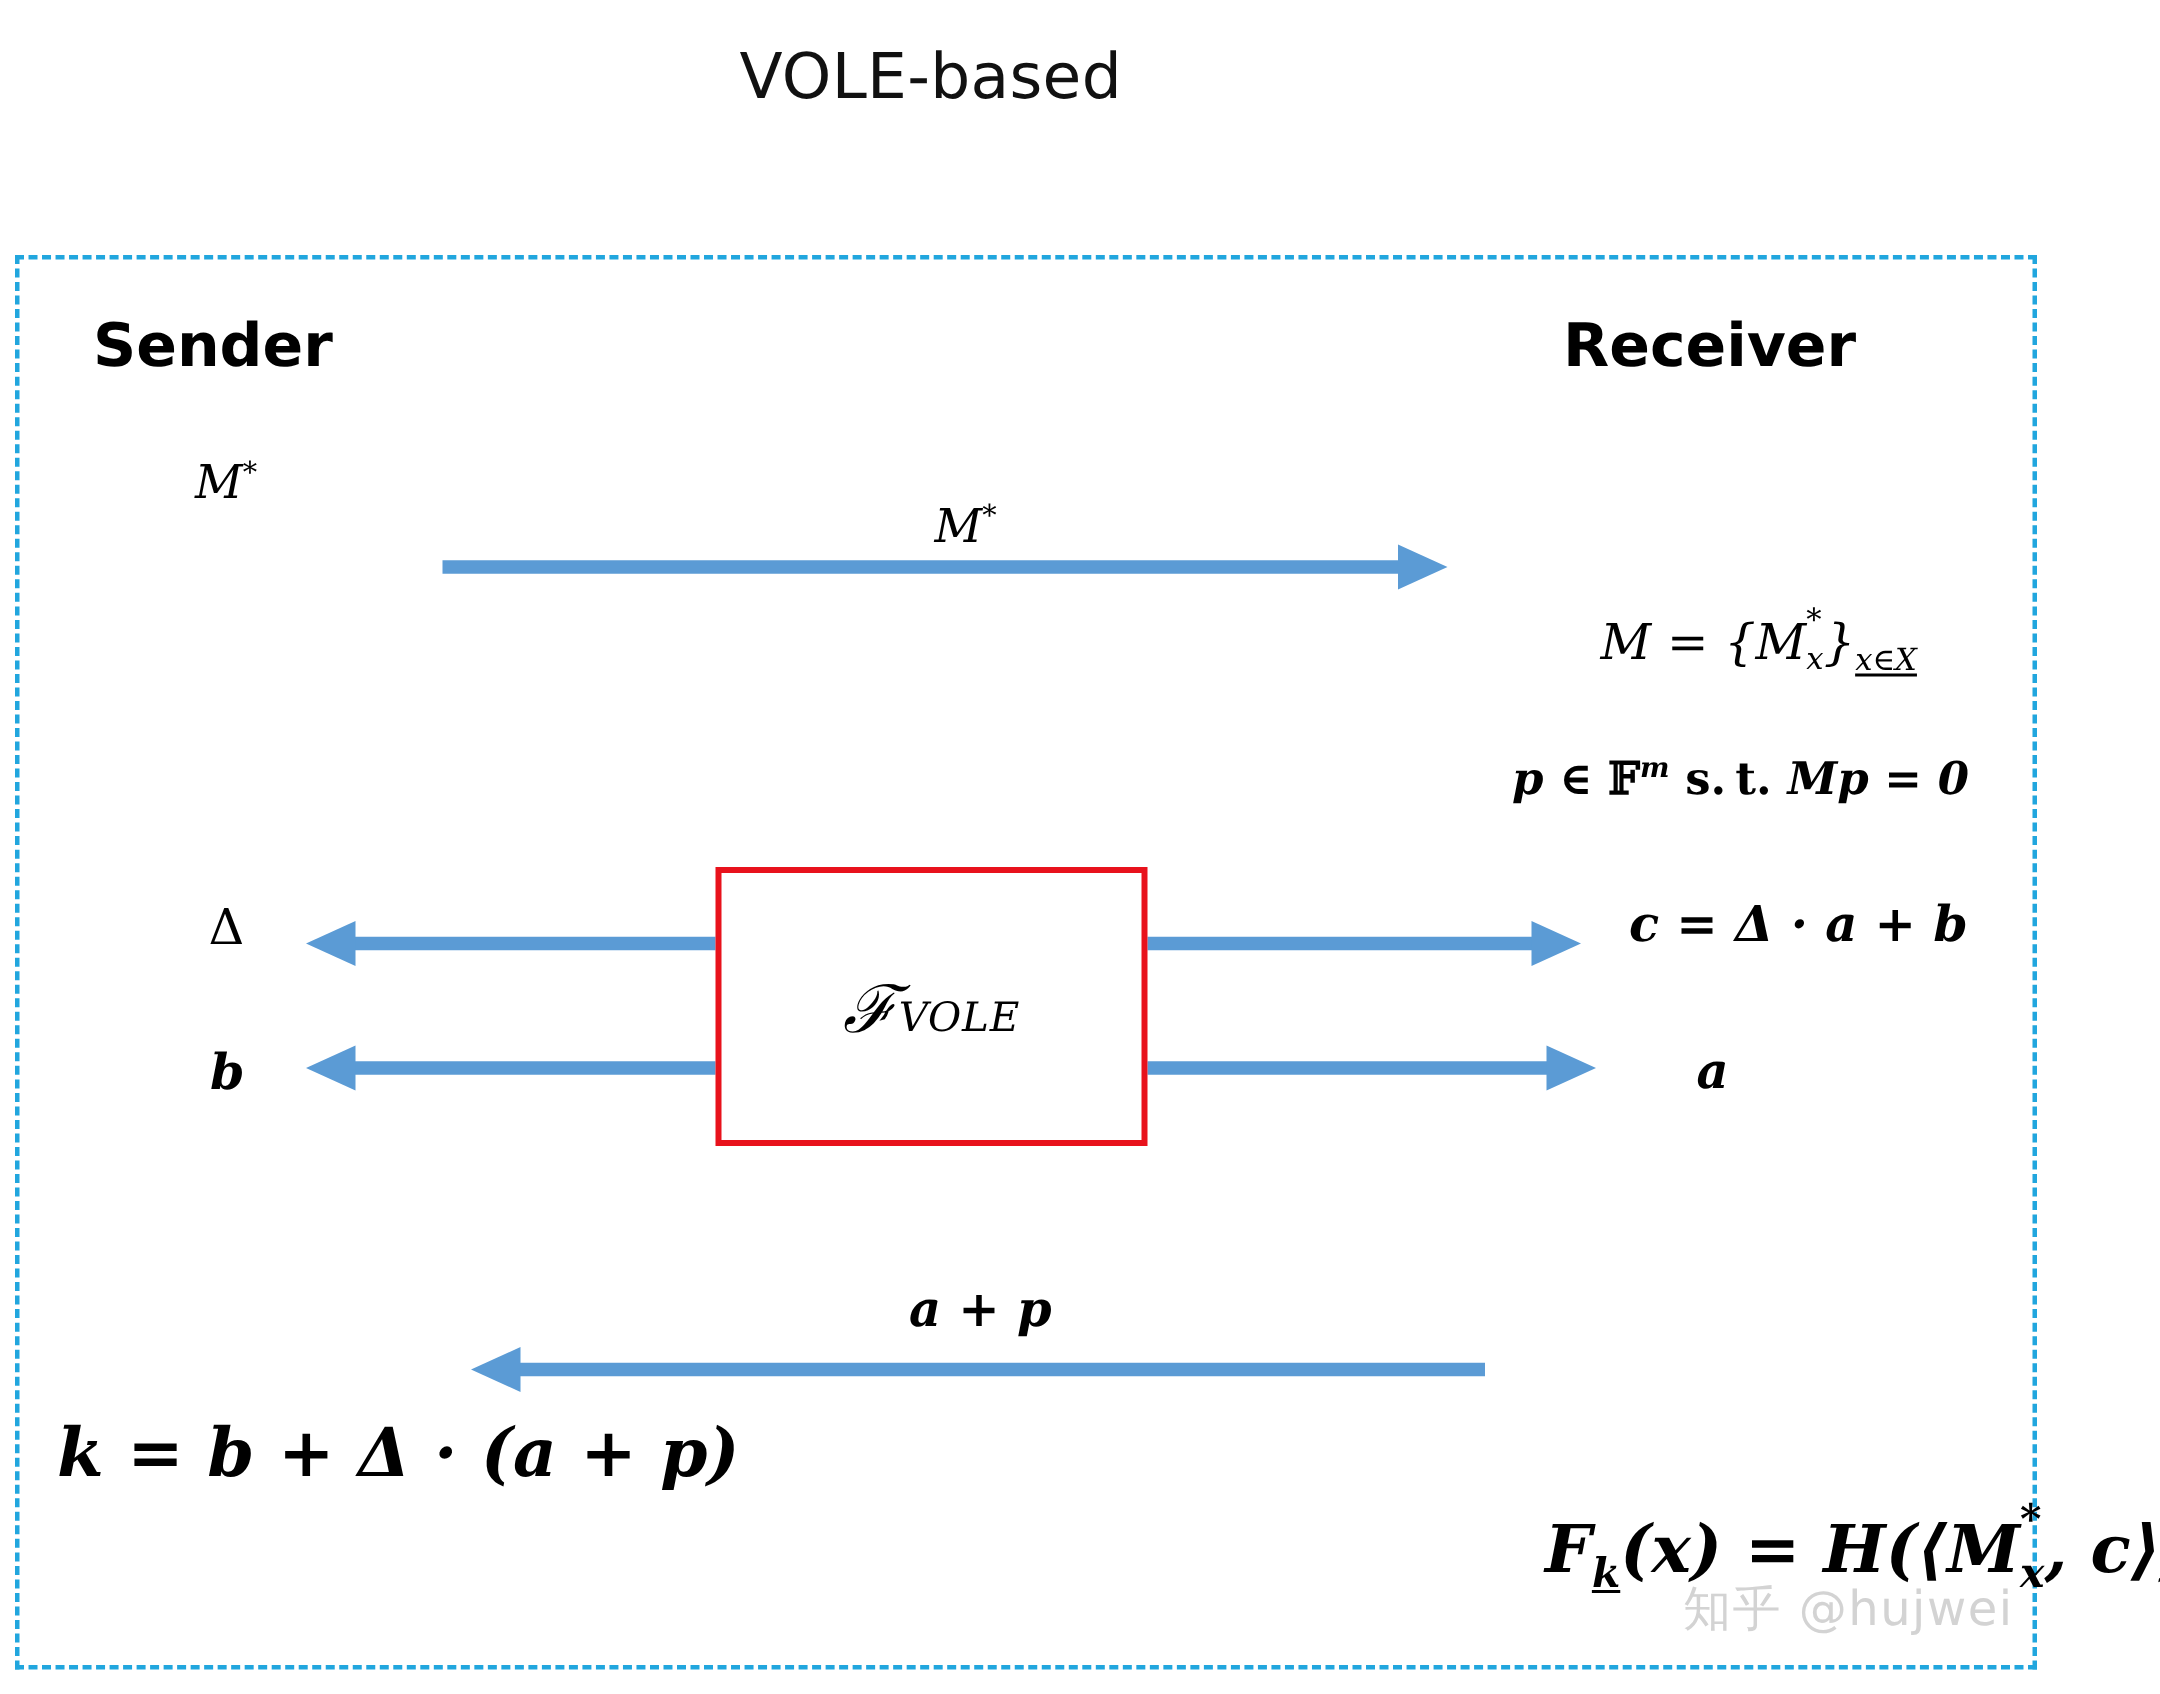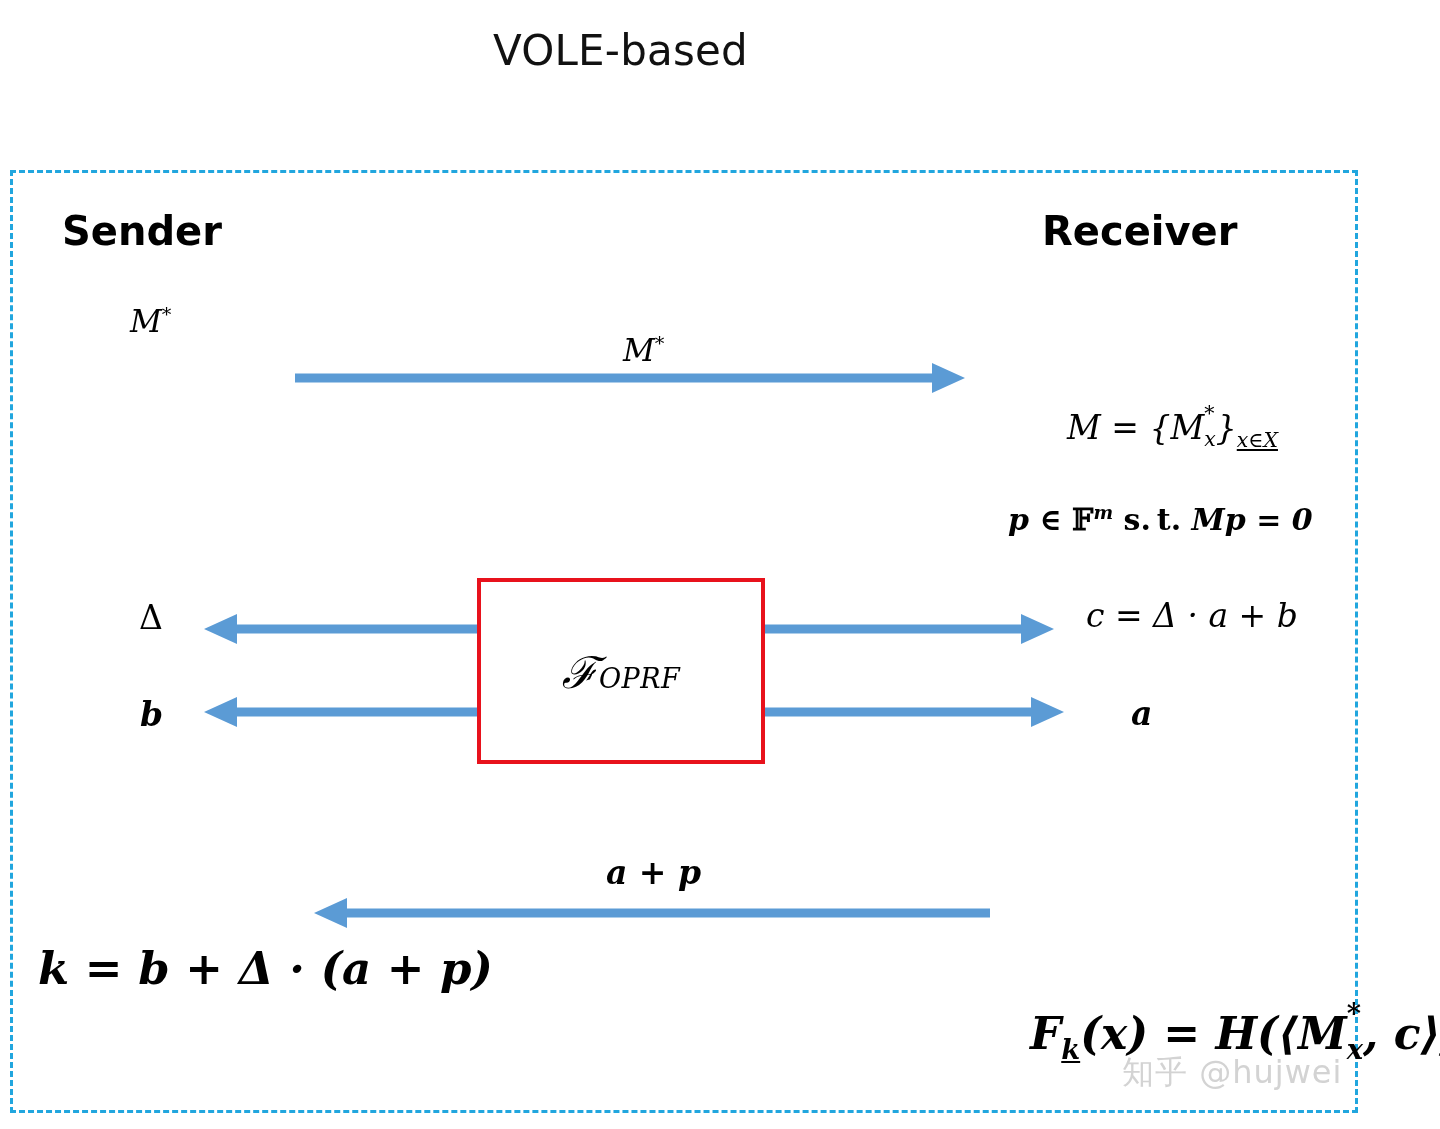--- a/index.html
+++ b/index.html
@@ -101,21 +101,21 @@
     font-style: italic;
   }
 
   
   #sender-matrix     { left: 130px;  top: 305px;  font-size: 31px; }
   #msg-top-label     { left: 623px;  top: 334px;  font-size: 31px; }
   #recv-matrix-def   { left: 1067px; top: 411px;  font-size: 33px; }
   #recv-p-def        { left: 1008px; top: 473px;  font-size: 30px; font-weight: bold; margin-top: 31px; }
   #sender-delta      { left: 139px;  top: 601px;  font-size: 33px; font-style: normal; }
   #sender-b          { left: 140px;  top: 698px;  font-size: 33px; font-weight: bold; }
-  #recv-c-def        { left: 1086px; top: 599px;  font-size: 33px; font-weight: normal; }
+  #recv-c-def        { left: 1086px; top: 599px;  font-size: 33px; font-weight: bold; }
   #recv-a           { left: 1131px; top: 697px;  font-size: 33px; font-weight: bold; }
   #msg-bottom-label  { left: 606px;  top: 856px;  font-size: 33px; font-weight: bold; }
   #sender-key-def    { left: 38px;   top: 946px;  font-size: 45px; font-weight: bold; }
   #recv-output-def   { left: 1030px; top: 1012px; font-size: 44px; font-weight: bold; }
 
   
   #vole-box {
     position: absolute;
     left: 477px;
     top: 578px;
@@ -234,17 +234,17 @@
 </svg>
 
 <svg class="arrow-svg" style="left:306px; top:895px;" width="686" height="36" viewBox="0 0 686 36">
   <line x1="38" y1="18" x2="684" y2="18" stroke="#5b9bd5" stroke-width="9"></line>
   <polygon points="41,3 8,18 41,33" fill="#5b9bd5"></polygon>
 </svg>
 
 <div id="vole-box">
   <div id="vole-box-label">
     <span class="script-f">ℱ</span>
-      <span class="vole-sub">OPRF</span>
+      <span class="vole-sub">VOLE</span>
   </div>
 </div>
 
 <div id="watermark">知乎 @hujwei</div>
 
 </body></html>

